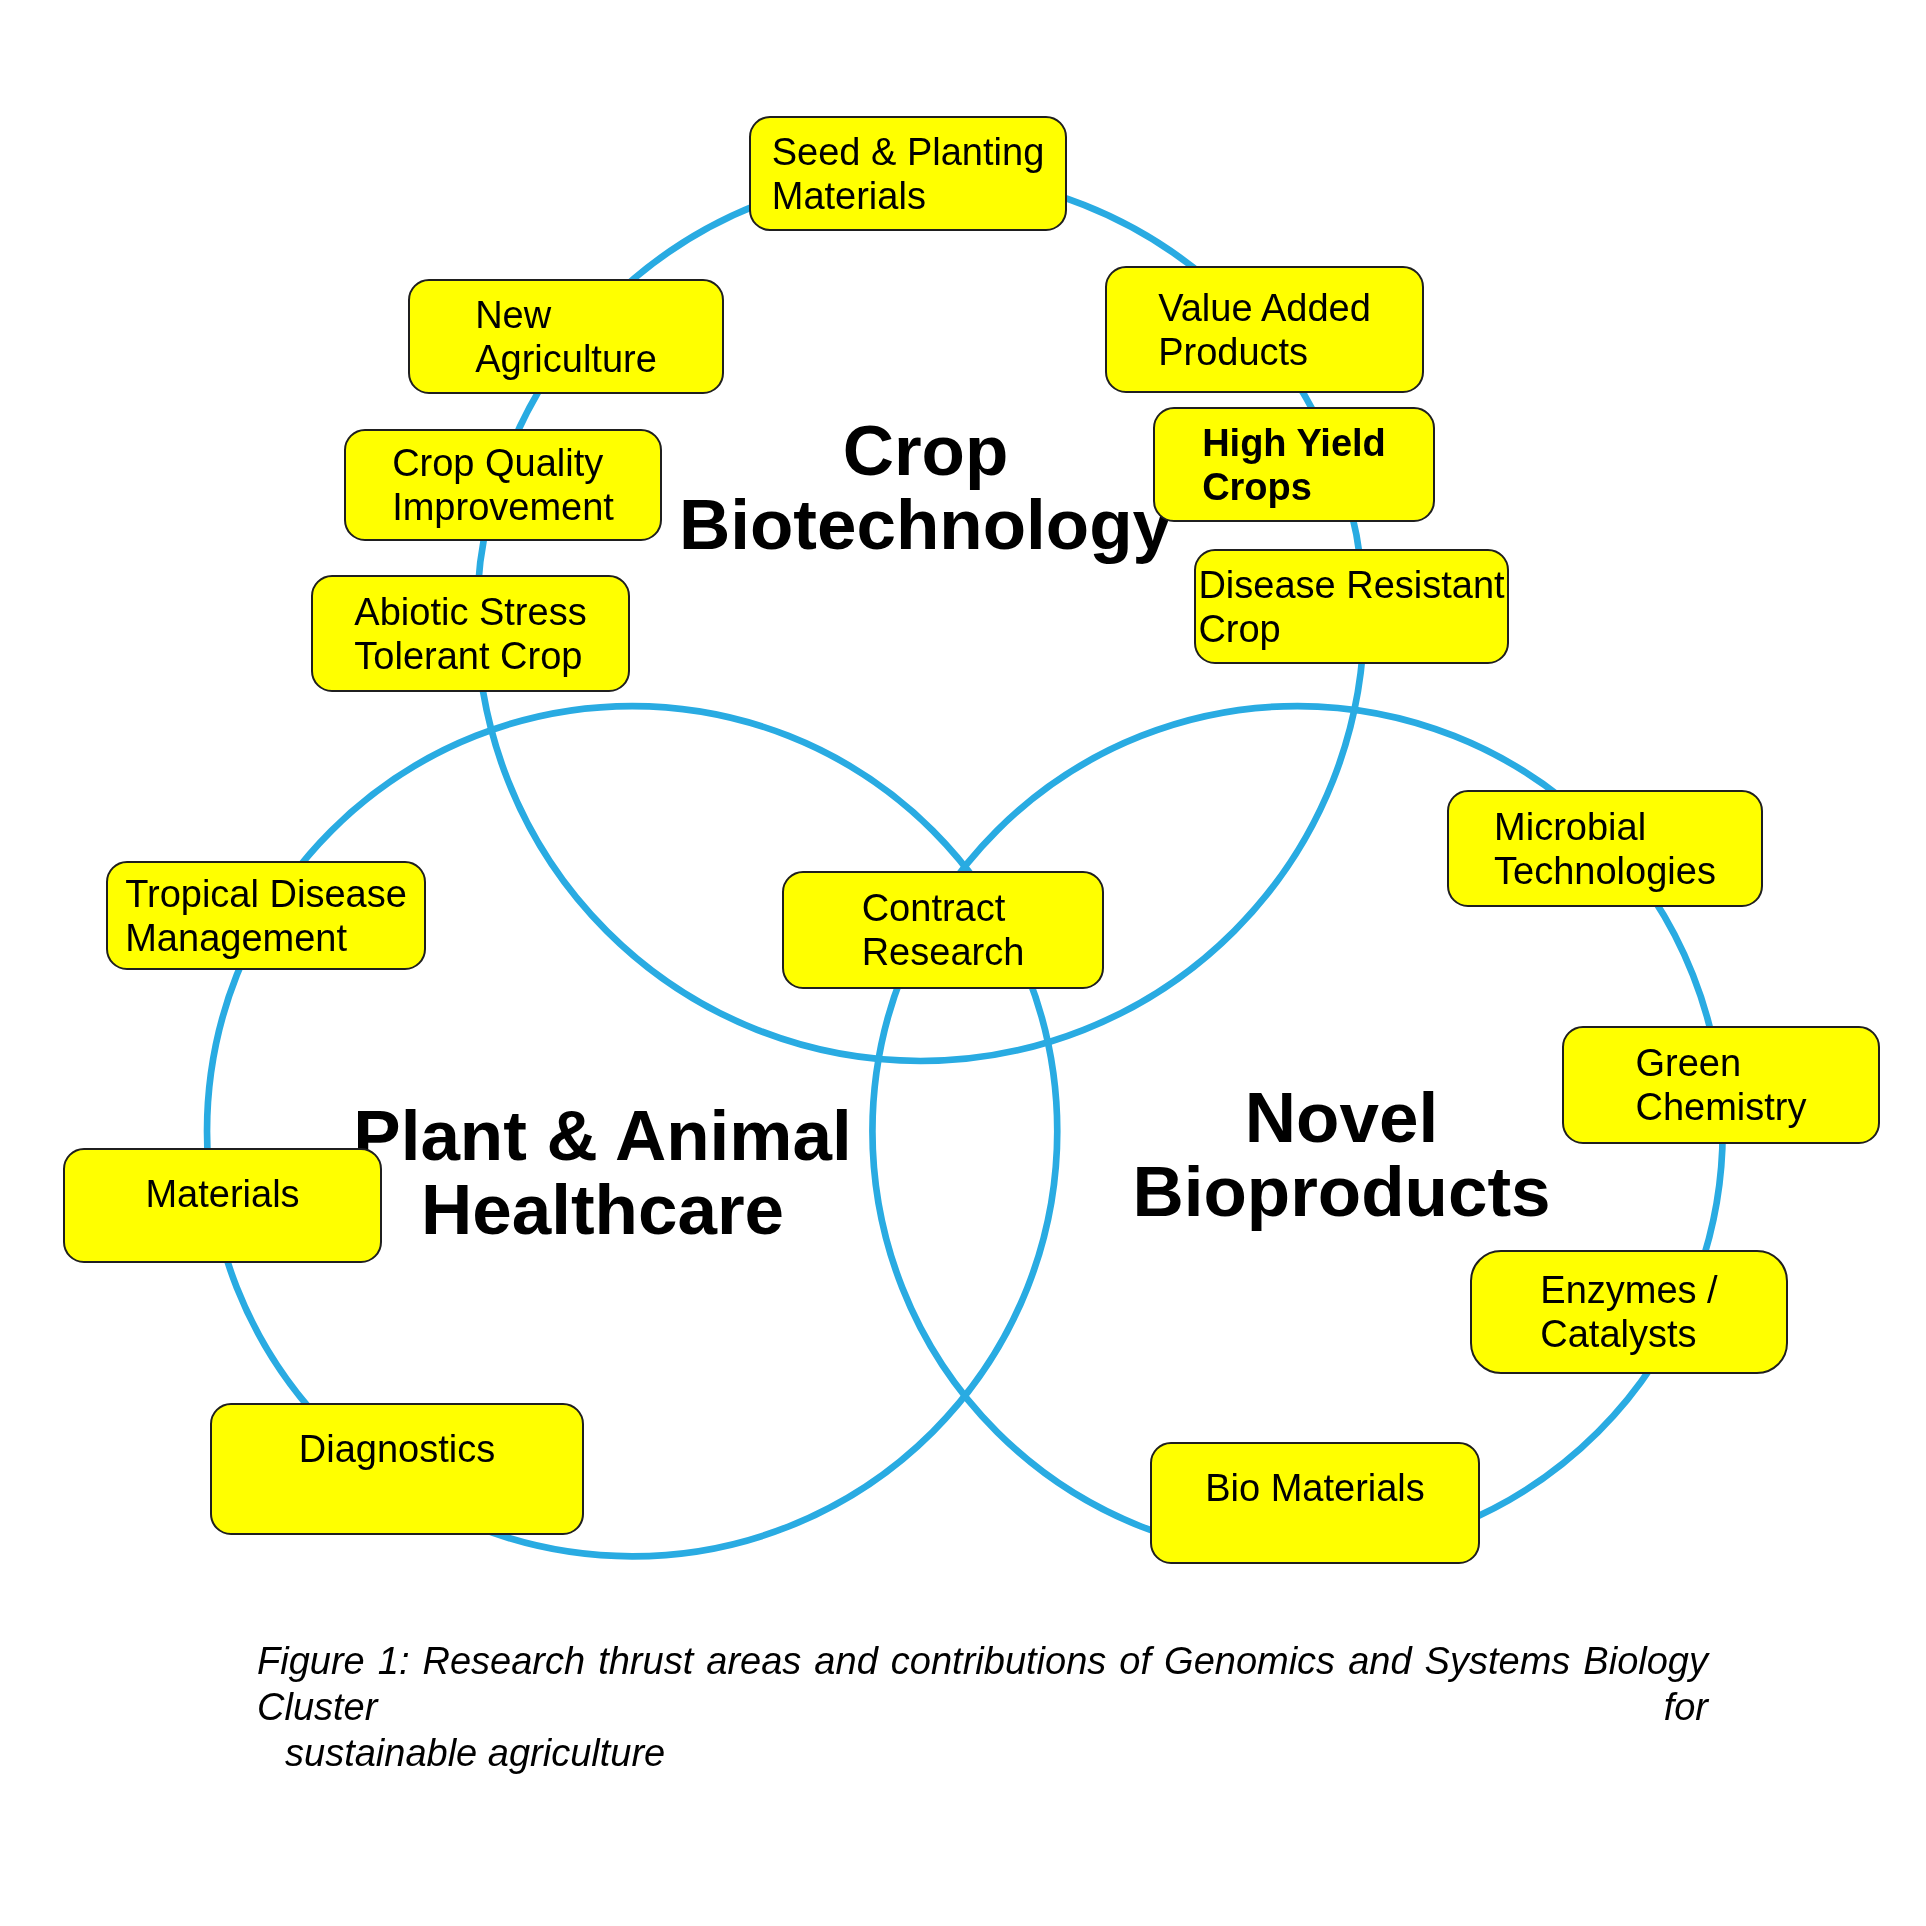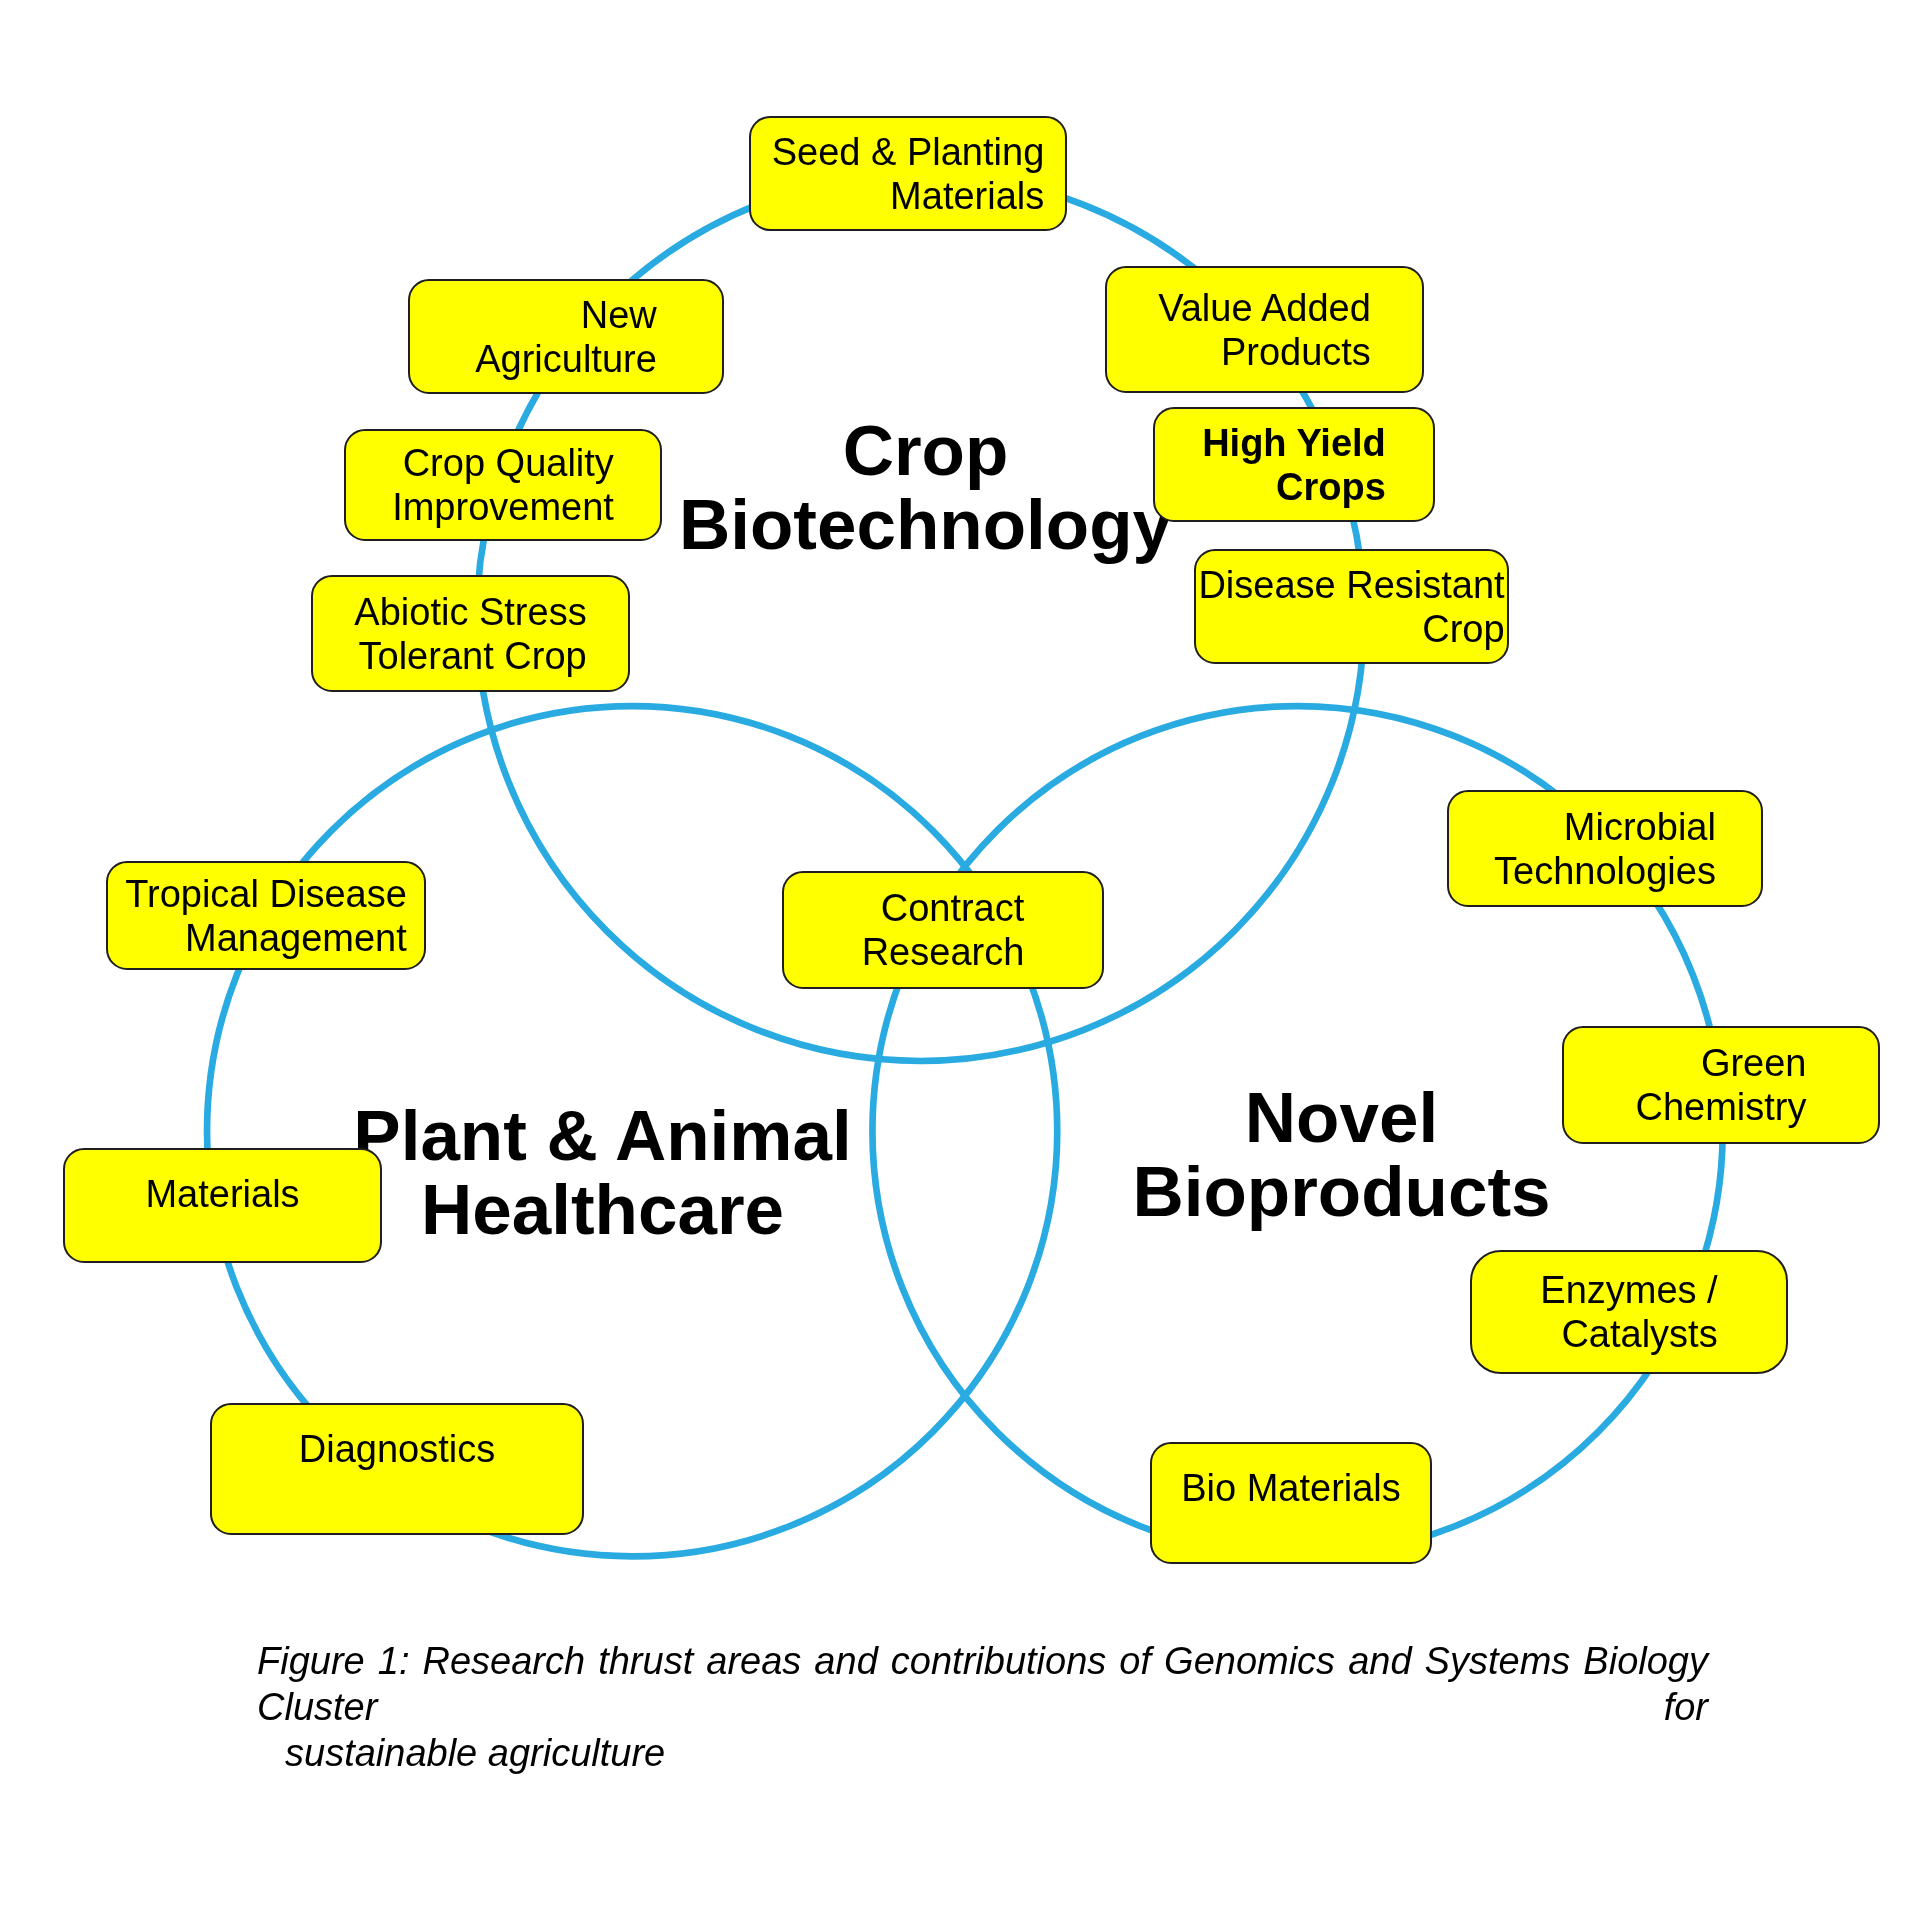--- a/index.html
+++ b/index.html
@@ -19,21 +19,21 @@
   #rings{position:absolute;left:0;top:0;width:1926px;height:1926px;}
   .node{
     position:absolute;
     box-sizing:border-box;
     background:var(--node-fill);
     border:2.2px solid var(--node-border);
     border-radius:21px;
     display:flex;
     align-items:center;
     justify-content:center;
-    text-align:right;
+    text-align:left;
     font-size:38px;
     line-height:44px;
     color:var(--text);
     white-space:pre-line;
   }
   .node.top-text{
     align-items:flex-start;
     padding-top:22px;
   }
   .cluster-title{
@@ -104,21 +104,21 @@
 
   <div class="node" style="left:782px;top:871px;width:322px;height:118px;">Contract
 Research</div>
 
   <div class="node" style="left:1447px;top:790px;width:316px;height:117px;">Microbial
 Technologies</div>
   <div class="node" style="left:1562px;top:1026px;width:318px;height:118px;">Green
 Chemistry</div>
   <div class="node" style="left:1470px;top:1250px;width:318px;height:124px;border-radius:31px;">Enzymes /
 Catalysts</div>
-  <div class="node top-text" style="left:1150px;top:1442px;width:282px;height:122px;">Bio Materials</div>
+  <div class="node top-text" style="left:1150px;top:1442px;width:330px;height:122px;">Bio Materials</div>
 
   <div class="caption">
     <div class="l1">Figure 1: Research thrust areas and contributions of Genomics and Systems Biology Cluster for</div>
     <div class="l2">sustainable agriculture</div>
   </div>
 
 </div>
 
 
 </body></html>

